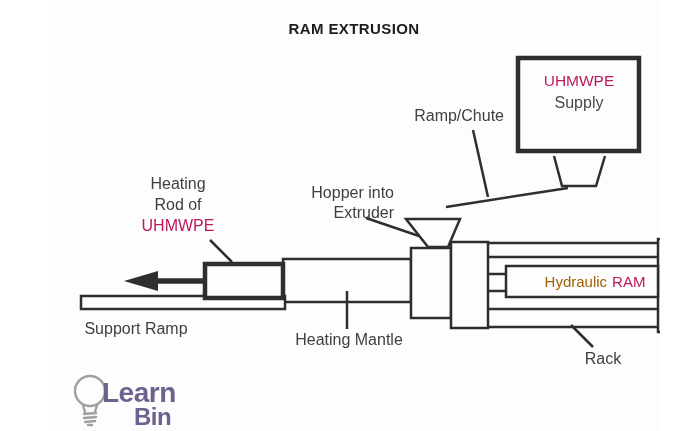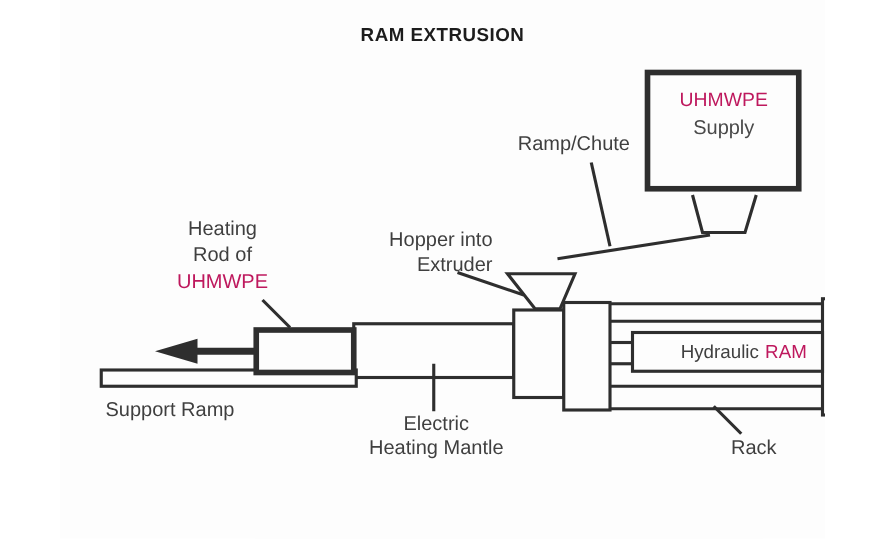--- a/index.html
+++ b/index.html
@@ -3,21 +3,21 @@
 <meta charset="utf-8">
 <style>
   html,body{margin:0;padding:0;background:#ffffff;}
   #stage{position:relative;width:612px;height:431px;background:#fdfdfd;overflow:hidden;
          font-family:"Liberation Sans",sans-serif;margin-left:48px;}
   svg{position:absolute;left:0;top:0;}
   .label{position:absolute;color:#3f3f3f;font-size:16px;line-height:20px;text-align:center;white-space:nowrap;}
   .title{position:absolute;left:0;right:0;top:20px;text-align:center;font-weight:bold;
          font-size:15px;letter-spacing:.4px;color:#1c1c1c;}
   .blue{color:#be185d;font-weight:normal;}
-  .gray-strong{color:#404040;}
+  .gray-strong{color:#a16207;}
   .powder{left:471px;top:70px;width:120px;line-height:22px;font-size:16px;color:#4a4a4a;}
   .powder .blue{font-size:15.5px;}
   .ramp{left:316px;top:106px;width:140px;text-align:right;}
   .hopper{left:221px;top:183px;width:125px;text-align:right;}
   .extruded{left:69px;top:173px;width:122px;line-height:21px;}
   .supportrack{left:18px;top:319px;width:140px;}
   .electric{left:221px;top:330px;width:160px;line-height:19px;}
   .framelbl{left:515px;top:349px;width:80px;}
   .hydram{position:absolute;left:459px;top:267px;width:150px;height:29px;display:flex;
           align-items:center;justify-content:center;padding-left:26px;box-sizing:border-box;
@@ -83,25 +83,39 @@
 
   <div class="label extruded">
     <div>Heating</div>
     <div>Rod of</div>
     <div class="blue">UHMWPE</div>
   </div>
 
   <div class="label supportrack">Support Ramp</div>
 
   <div class="label electric">
-    <div>Electric</div>
     <div>Heating Mantle</div>
   </div>
 
   <div class="hydram">
     <span class="gray-strong">Hydraulic</span>
     <span class="blue">RAM</span>
   </div>
 
   <div class="label framelbl">Rack</div>
 
+  <div class="logo">
+    <svg width="40" height="56" viewBox="0 0 40 56">
+      <g fill="none" stroke="#a0a0a0" stroke-width="2.4" stroke-linecap="round">
+        <circle cx="20" cy="19" r="15"></circle>
+        <line x1="13" y1="33" x2="15" y2="40"></line>
+        <line x1="27" y1="33" x2="25" y2="40"></line>
+        <line x1="14" y1="42" x2="26" y2="41"></line>
+        <line x1="14" y1="46" x2="26" y2="45"></line>
+        <line x1="15" y1="50" x2="25" y2="49"></line>
+        <line x1="18" y1="53" x2="22" y2="53"></line>
+      </g>
+    </svg>
+    <div class="logo-learn">Learn</div>
+    <div class="logo-bin">Bin</div>
+  </div>
 
 </div>
 
 </body></html>

